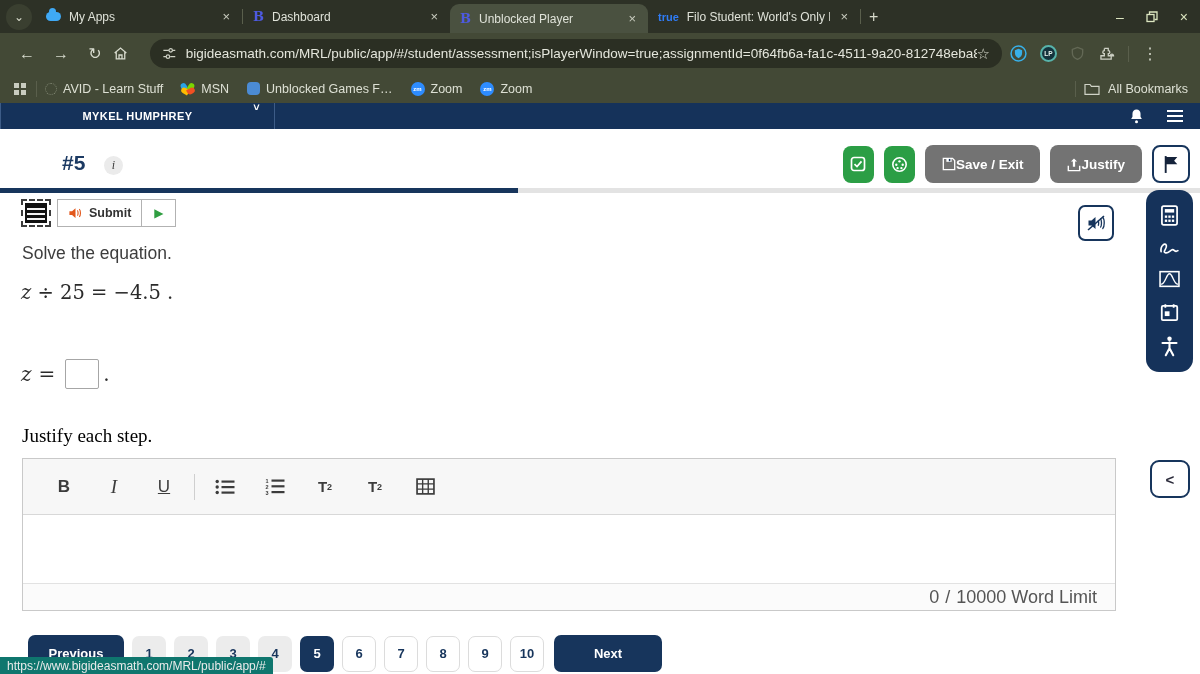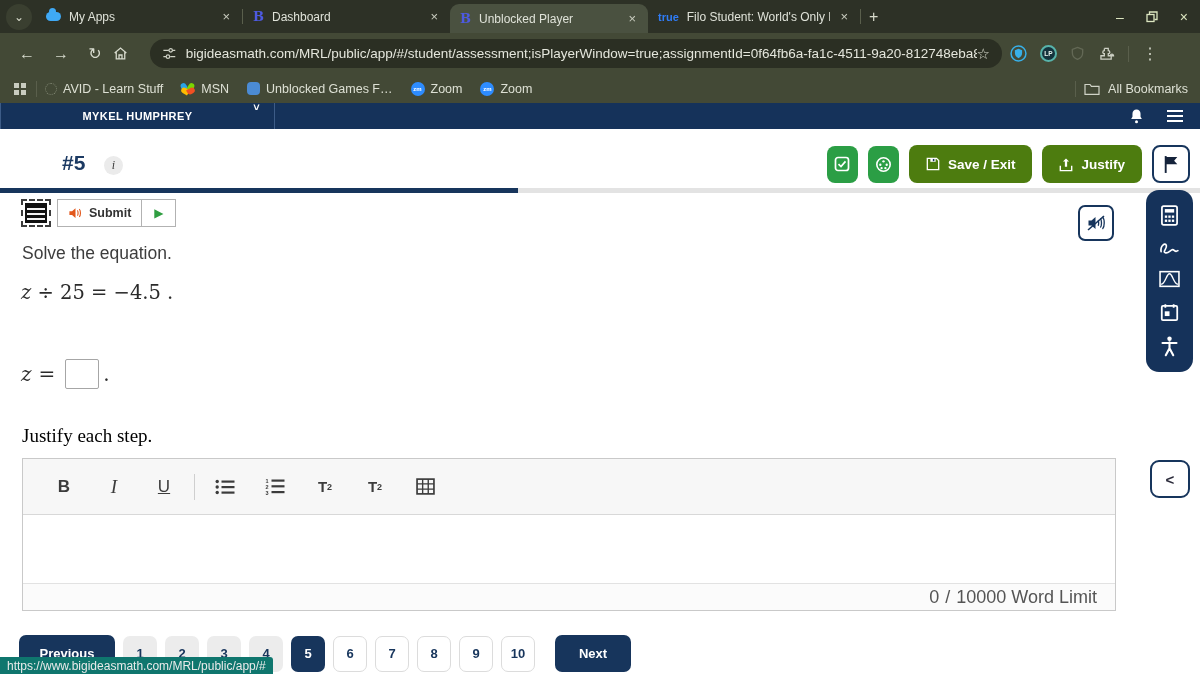--- a/index.html
+++ b/index.html
@@ -65,22 +65,22 @@
 
   
   .content { position:relative; height:545px; background:#fff; }
   .qnum { position:absolute; left:62px; top:22px; font-size:21px; font-weight:bold; color:#1c3a63; }
   .info-i { position:absolute; left:104px; top:27px; width:19px; height:19px; border-radius:50%;
     background:#ebebeb; color:#3a3a3a; font-family:"Liberation Serif",serif; font-style:italic;
     font-size:12px; display:flex; align-items:center; justify-content:center; }
   .actions { position:absolute; top:16px; right:10px; display:flex; align-items:center; gap:10px; }
   .gbtn { width:31px; height:37px; background:#2b9e45; border-radius:8px; color:#fff;
     display:flex; align-items:center; justify-content:center; }
-  .nbtn { height:38px; background:#4d7c0f; border-radius:8px; color:#fff; font-weight:bold;
-    font-size:13.5px; display:flex; align-items:center; justify-content:center; gap:8px; padding:0 17px; }
+  .nbtn { height:38px; background:#737373; border-radius:8px; color:#fff; font-weight:bold;
+    font-size:13.5px; display:flex; align-items:center; justify-content:center; gap:0; padding:0 17px; }
   .flagbtn { width:38px; height:38px; background:#fff; border:2px solid #17355c; border-radius:8px;
     color:#15233b; display:flex; align-items:center; justify-content:center; }
   .progress { position:absolute; top:59px; left:0; width:1200px; height:5px; background:#e3e3e3; }
   .progress .fill { width:518px; height:5px; background:#17355c; }
 
   .listen-row { position:absolute; left:21px; top:70px; display:flex; align-items:flex-start; }
   .drag { border:2px dashed #3c3c3c; padding:2px; background:#fff; }
   .drag .grip { width:22px; height:20px; border:2px solid #111;
     background:repeating-linear-gradient(180deg,#111 0 3px,#f4f4f4 3px 5px); }
   .listen-group { display:flex; margin-left:6px; border:1px solid #b2b2b2; height:28px; background:#fff; }
@@ -121,24 +121,24 @@
   .ed-t sup, .ed-t sub { font-size:9px; }
   .ed-body { flex:1; background:#fff; }
   .ed-footer { height:27px; background:#fbfbfb; border-top:1px solid #e2e2e2;
     display:flex; align-items:center; justify-content:flex-end; padding-right:18px;
     font-size:18px; color:#555; gap:6px; }
 
   .collapse-btn { position:absolute; left:1150px; top:331px; width:40px; height:38px; background:#fff;
     border:2px solid #17355c; border-radius:9px; color:#2b2b3b; font-weight:bold; font-size:15px;
     display:flex; align-items:center; justify-content:center; }
 
-  .pager { position:absolute; left:19px; top:506px; display:flex; align-items:center; gap:8px; }
+  .pager { position:absolute; left:28px; top:506px; display:flex; align-items:center; gap:8px; }
   .pg-prev, .pg-next { height:37px; background:#17355c; color:#fff; border-radius:7px;
     font-weight:bold; font-size:13px; display:flex; align-items:center; justify-content:center; }
-  .pg-prev { width:96px; } .pg-next { width:76px; margin-left:12px; }
+  .pg-prev { width:96px; } .pg-next { width:108px; margin-left:2px; }
   .pg { width:34px; height:36px; border-radius:7px; color:#17355c; font-weight:bold; font-size:13px;
     display:flex; align-items:center; justify-content:center; }
   .pg.answered { background:#ececec; }
   .pg.open { background:#fff; border:1px solid #dcdcdc; }
   .pg.active { background:#17355c; color:#fff; }
 
   .statusbar { position:absolute; left:0; top:528px; height:17px; background:#0f766e; color:#e9eaea;
     font-size:12px; display:flex; align-items:center; padding:0 7px; border-top-right-radius:3px;
     z-index:5; white-space:nowrap; }
 

